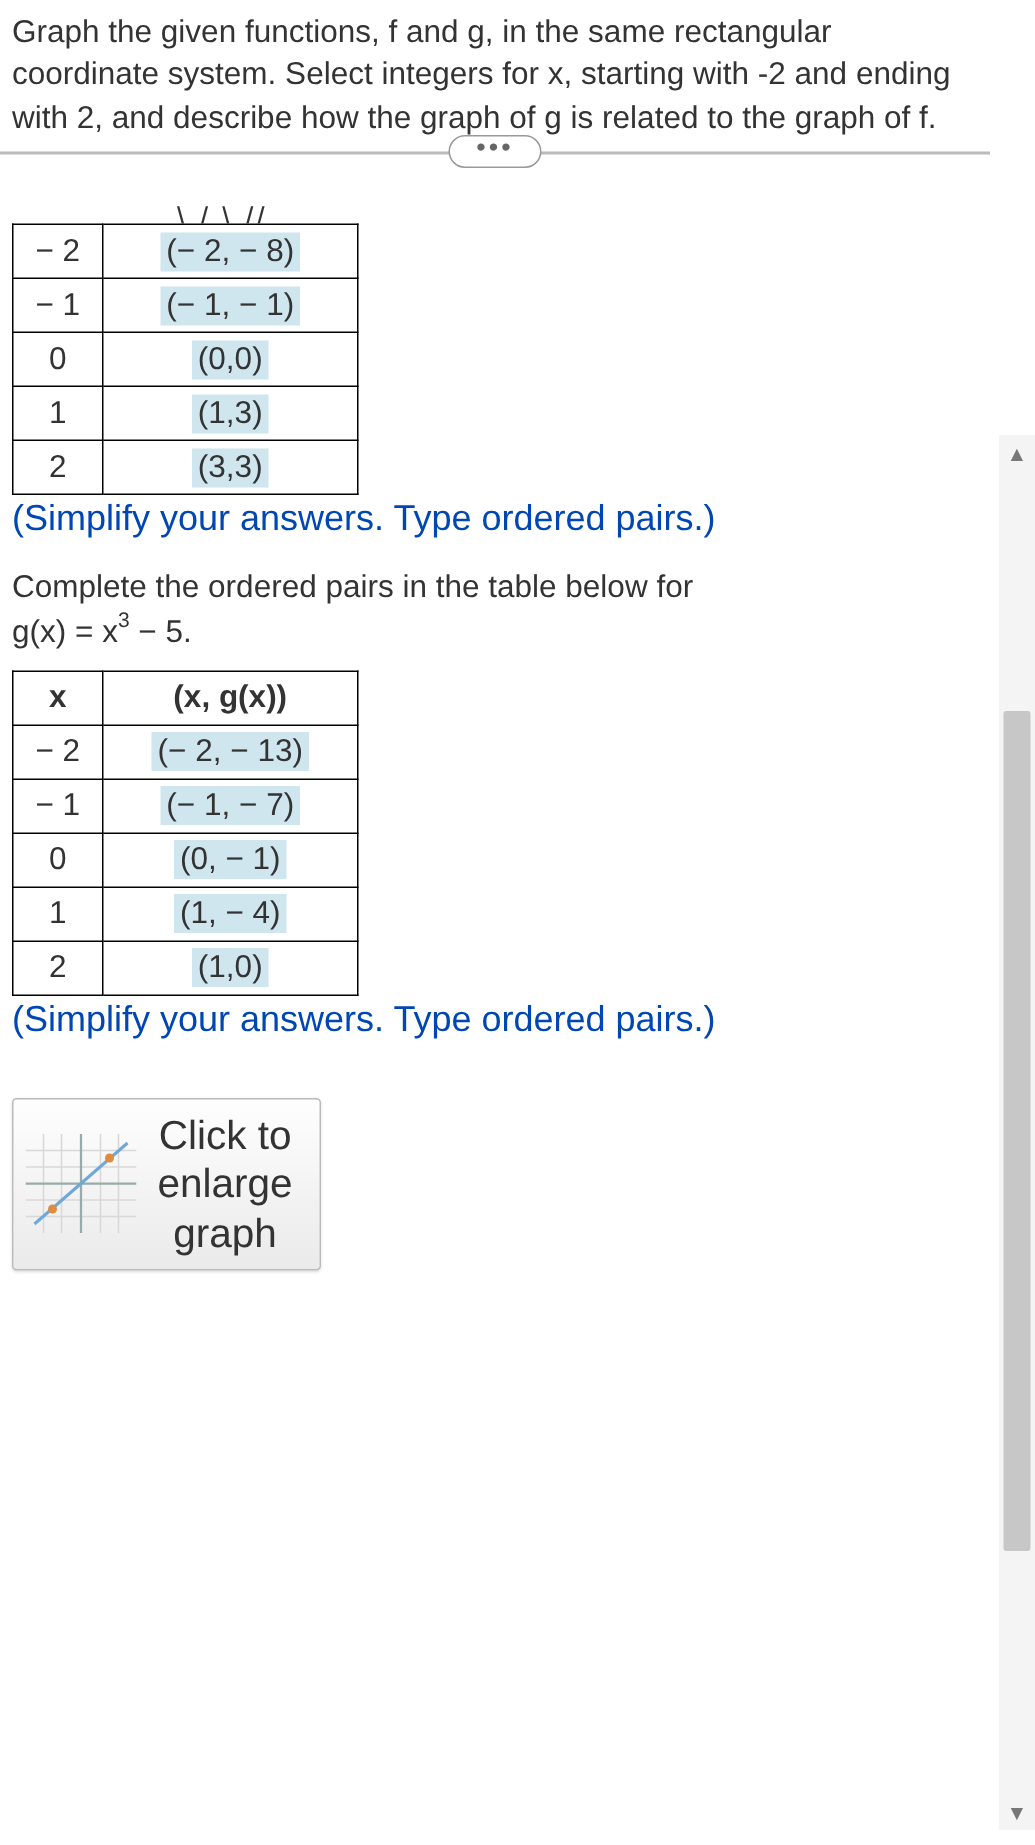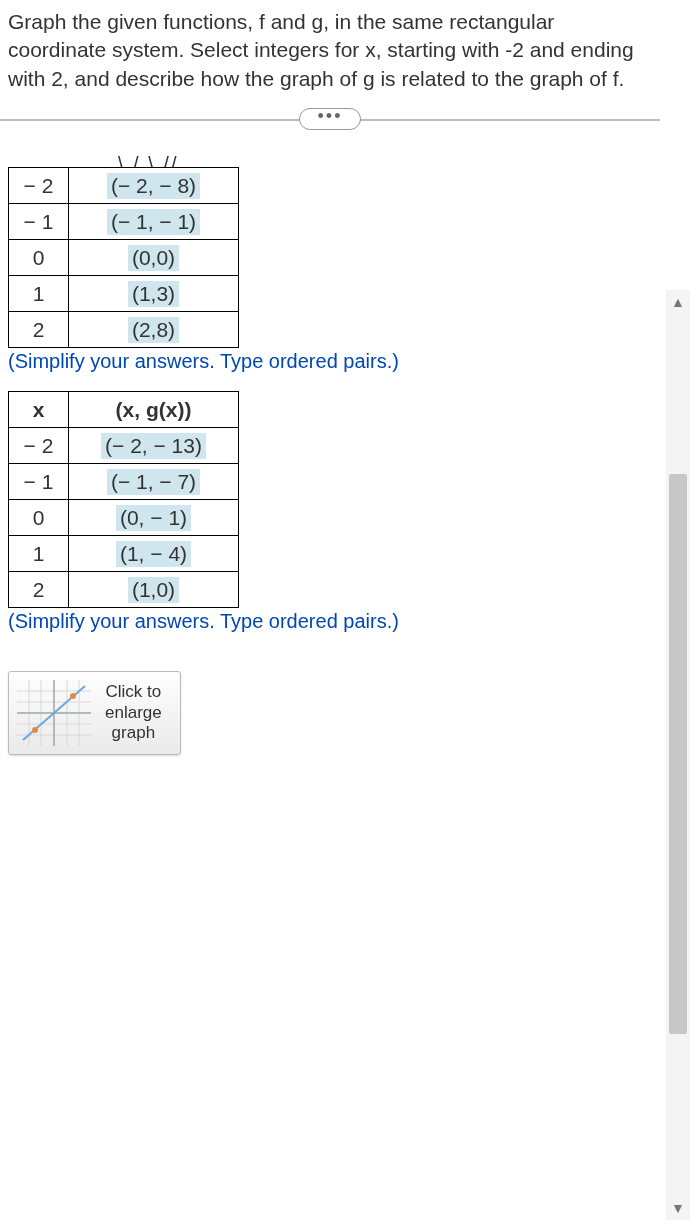--- a/index.html
+++ b/index.html
@@ -12,21 +12,20 @@
     height: 1230px;
     position: relative;
     overflow: hidden;
   }
   .content {
     padding: 8px 10px 8px 8px;
     width: 660px;
   }
   .problem-text {
     line-height: 1.35;
-    margin-bottom: 18px;
   }
   .equation {
     margin-bottom: 26px;
     font-size: 21px;
   }
   sup { font-size: 14px; position: relative; top: -2px; }
   .divider-row {
     position: relative;
     height: 2px;
     background: #bbb;
@@ -79,21 +78,21 @@
   table.data td.xcol { min-width: 60px; }
   table.data td.pcol, table.data th.pcol { min-width: 170px; }
   table.data th { font-weight: bold; }
   .ans-cell {
     background: #cfe6ef;
     display: inline-block;
     padding: 1px 4px;
   }
   .hint {
     color: #0047b3;
-    font-size: 20px;
+    font-size: 24px;
     margin: 2px 0 18px 0;
   }
   .instr {
     font-size: 21px;
     line-height: 1.35;
     margin-bottom: 10px;
   }
   .graph-tool-icon {
     display: inline-block;
     width: 28px;
@@ -117,21 +116,21 @@
     margin-top: 20px;
     box-shadow: 0 1px 2px rgba(0,0,0,0.15);
   }
   .enlarge-btn .thumb {
     width: 74px;
     height: 66px;
     position: relative;
     margin-right: 14px;
   }
   .enlarge-btn .label {
-    font-size: 17px;
+    font-size: 27px;
     line-height: 1.2;
     text-align: center;
   }
   
   .scrollbar {
     position: absolute;
     right: 0;
     top: 290px;
     width: 24px;
     height: 930px;
@@ -194,26 +193,30 @@
     <tr>
       <td class="xcol">0</td>
       <td class="pcol"><span class="ans-cell">(0,0)</span></td>
     </tr>
     <tr>
       <td class="xcol">1</td>
       <td class="pcol"><span class="ans-cell">(1,3)</span></td>
     </tr>
     <tr>
       <td class="xcol">2</td>
-      <td class="pcol"><span class="ans-cell">(2,8)</span></td>
+      <td class="pcol"><span class="ans-cell">(3,3)</span></td>
     </tr>
   </tbody>
     </table>
   <div class="hint">(Simplify your answers. Type ordered pairs.)</div>
 
+  <div class="instr">
+    <span>Complete the ordered pairs in the table below for</span><br>
+    <span>g(x) = x</span><sup>3</sup><span> − 5.</span>
+  </div>
 
   <table class="data">
     <tbody>
         <tr>
       <th class="xcol">x</th>
       <th class="pcol">(x, g(x))</th>
     </tr>
     <tr>
       <td class="xcol">− 2</td>
       <td class="pcol"><span class="ans-cell">(− 2, − 13)</span></td>

